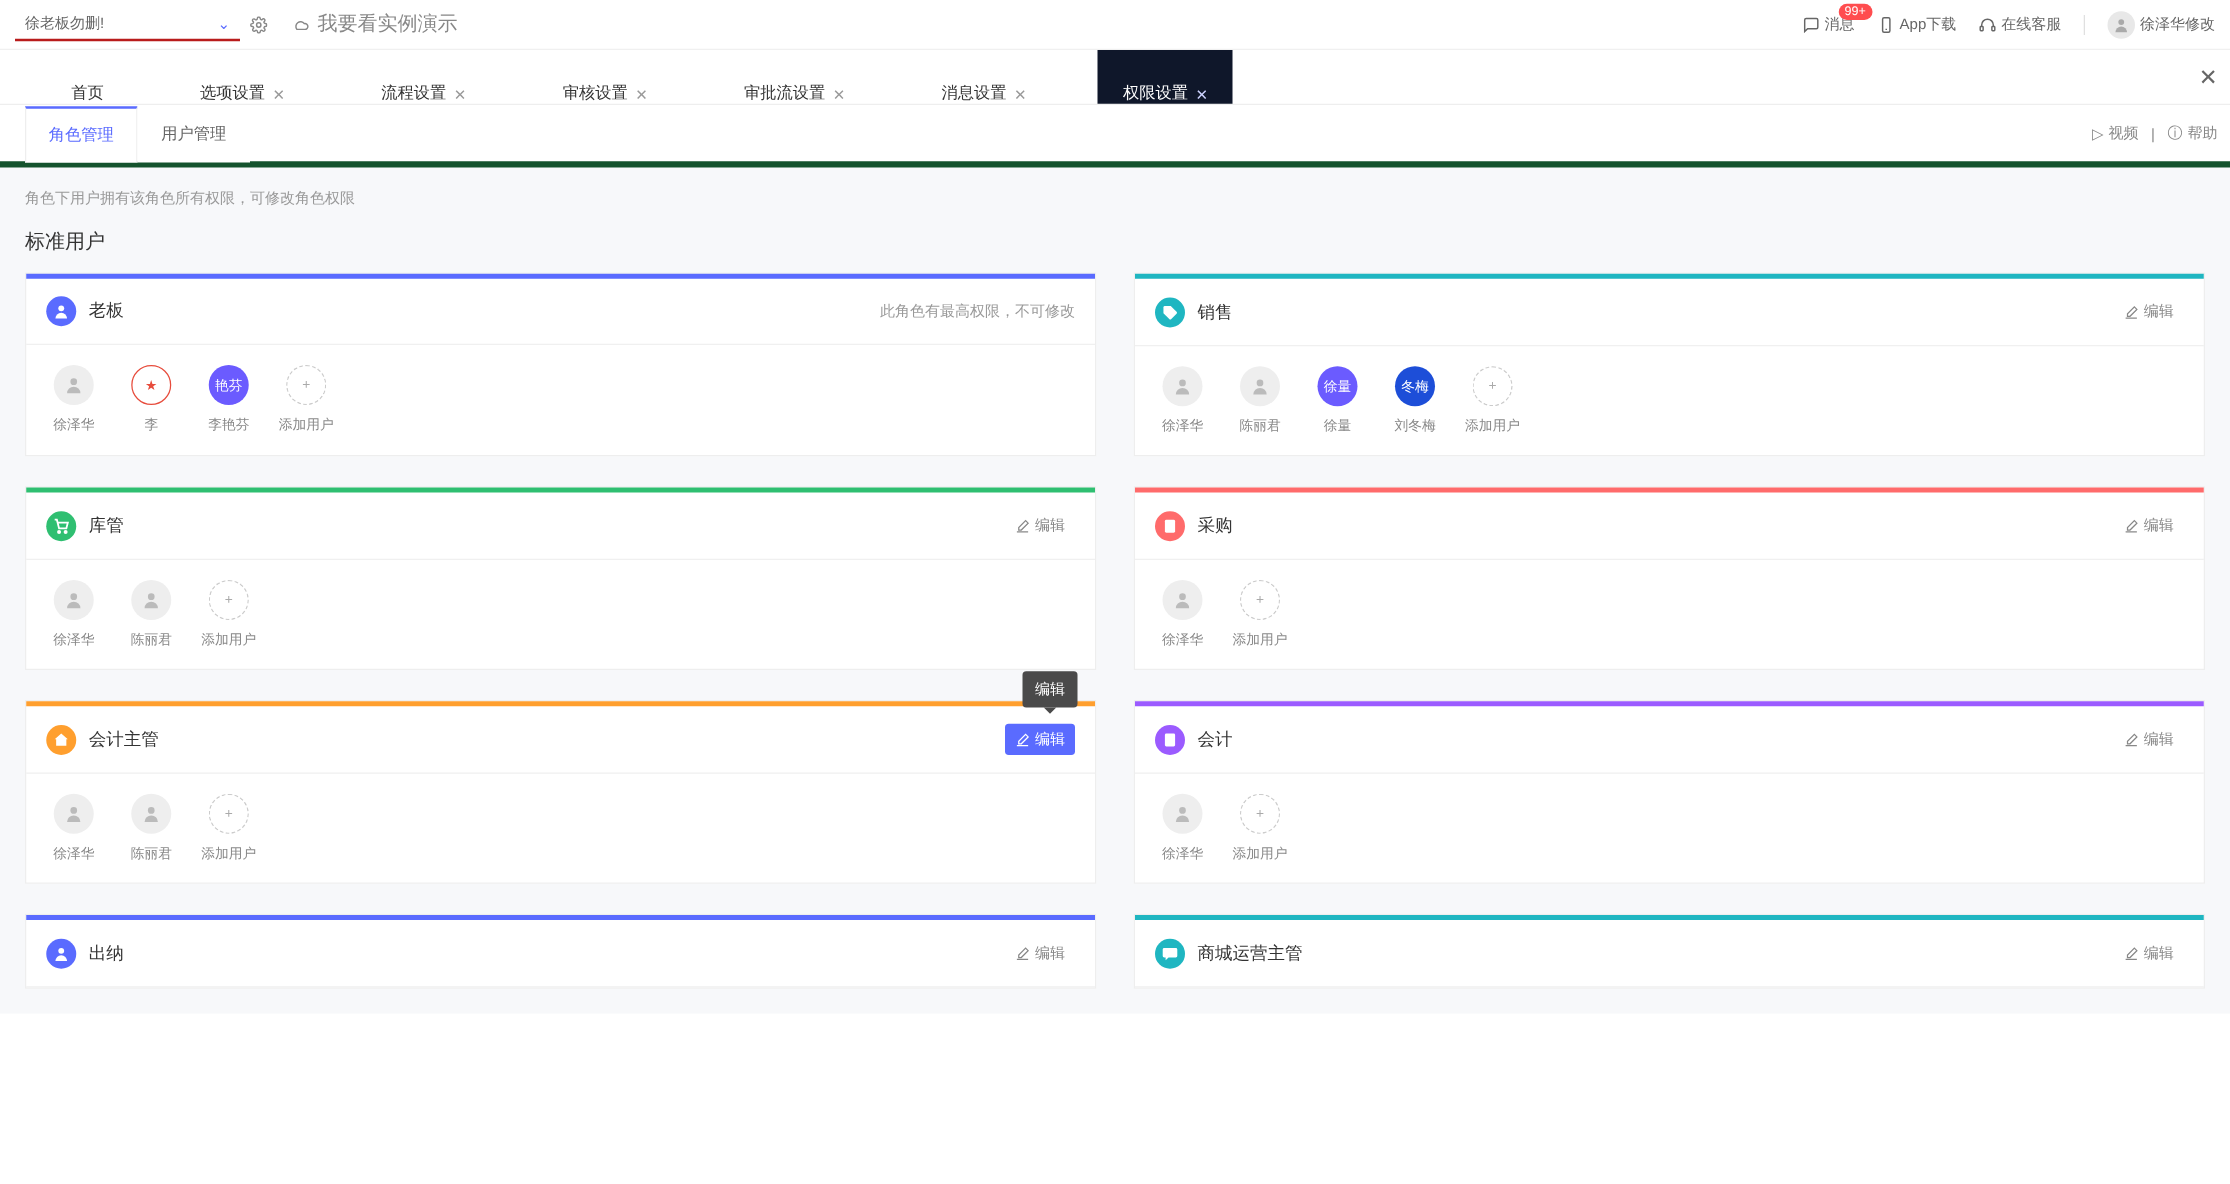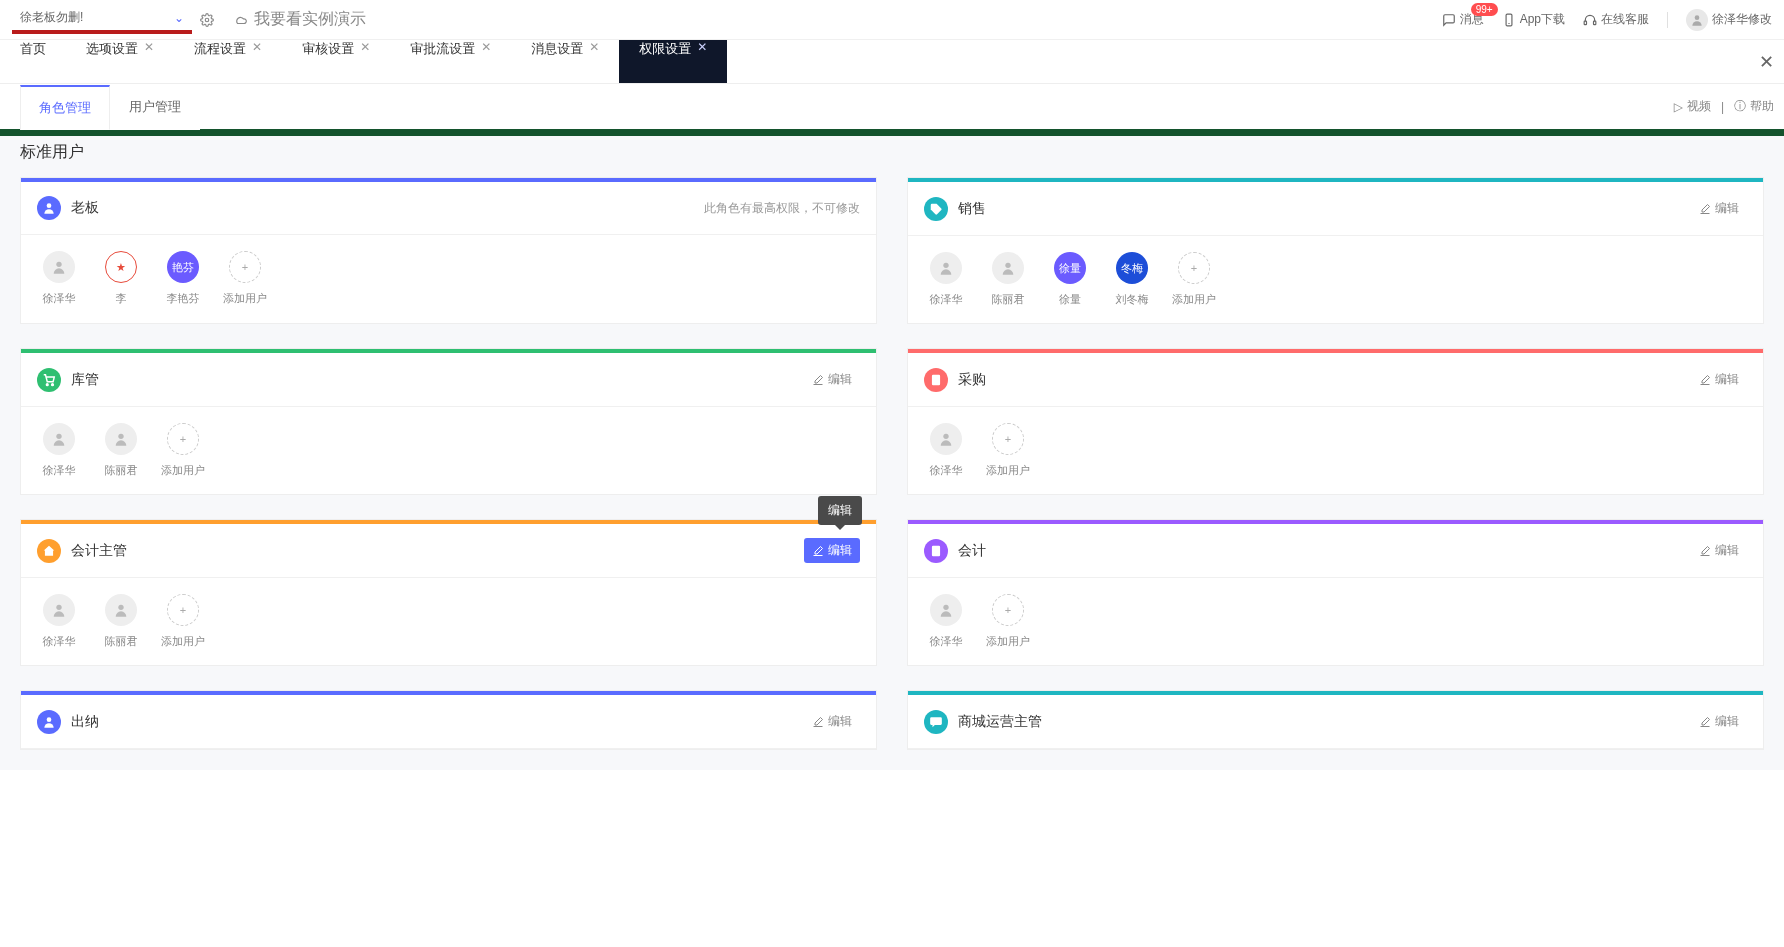--- a/index.html
+++ b/index.html
@@ -1,40 +1,40 @@
 <!DOCTYPE html>
 <html><head>
 <meta charset="utf-8">
 <style>
 * { margin: 0; padding: 0; box-sizing: border-box; }
 body { font-family: -apple-system, "PingFang SC", "Microsoft YaHei", sans-serif; font-size: 13px; color: #333; background: #fff; }
 
 
 .topbar { display: flex; align-items: center; height: 40px; padding: 0 12px; border-bottom: 1px solid #f0f0f0; }
-.company-select { display: flex; align-items: center; gap: 8px; padding: 4px 8px; border-bottom: 4px solid #b91c1c; min-width: 180px; color: #666; font-size: 12px; }
+.company-select { display: flex; align-items: center; gap: 8px; padding: 4px 8px; border-bottom: 2px solid #b91c1c; min-width: 180px; color: #666; font-size: 12px; }
 .chev { color: #5a6bff; font-size: 12px; margin-left: auto; }
 .gear-icon { color: #888; margin-left: 8px; cursor: pointer; }
 .demo-link { display: flex; align-items: center; gap: 6px; margin-left: 20px; color: #888; font-size: 16px; cursor: pointer; }
 .topbar-right { margin-left: auto; display: flex; align-items: center; gap: 18px; }
 .top-item { display: flex; align-items: center; gap: 4px; color: #666; font-size: 12px; cursor: pointer; position: relative; }
 .badge { position: absolute; top: -8px; right: -14px; background: #ff4d4f; color: #fff; font-size: 10px; padding: 1px 5px; border-radius: 8px; }
 .avatar-sm { width: 22px; height: 22px; border-radius: 50%; background: #e8e8e8; display: inline-flex; align-items: center; justify-content: center; color: #aaa; }
 .divider-v { width: 1px; height: 16px; background: #e0e0e0; }
 
 
 .tabbar { display: flex; align-items: center; height: 44px; border-bottom: 1px solid #eee; position: relative; }
-.tab { display: flex; align-items: flex-start; gap: 6px; padding: 0 20px; height: 100%; color: #333; font-size: 13px; cursor: pointer; }
+.tab { display: flex; align-items: flex-end; gap: 6px; padding: 0 20px; height: 100%; color: #333; font-size: 13px; cursor: pointer; margin-left: 37px; }
 .tab.active { background: #0f172a; color: #fff; }
 .tab-close { font-size: 12px; color: #999; cursor: pointer; }
 .tab.active .tab-close { color: #cdd3ff; }
 .tabbar-close { position: absolute; right: 10px; top: 50%; transform: translateY(-50%); font-size: 18px; color: #666; cursor: pointer; }
 
 
 .page-area { padding: 0 20px 20px 20px; background: #f7f8fa; }
-.subtabs-wrap { background: #fff; display: flex; align-items: center; border-bottom: 7px solid #14532d; padding: 0 10px 0 0; margin: 0 -20px; }
+.subtabs-wrap { background: #fff; display: flex; align-items: center; border-bottom: 5px solid #14532d; padding: 0 10px 0 0; margin: 0 -20px; }
 .subtabs { display: flex; margin-left: 20px; }
 .subtab { padding: 12px 18px; color: #666; cursor: pointer; border: 1px solid transparent; border-bottom: none; position: relative; top: 1px; background: #fff; }
 .subtab.active { color: #5a6bff; border-color: #eee; border-bottom: 1px solid #fff; border-top: 2px solid #5a6bff; }
 .subtab-right { margin-left: auto; display: flex; align-items: center; gap: 10px; color: #888; font-size: 12px; }
 .subtab-right .link { display: flex; align-items: center; gap: 4px; cursor: pointer; }
 
 .hint { color: #999; font-size: 12px; padding: 16px 0 10px 0; }
 .section-title { font-size: 16px; color: #333; padding: 6px 0 14px 0; }
 
 
@@ -168,20 +168,21 @@
         <span>视频</span>
       </div>
       <span>|</span>
       <div class="link">
         <span>ⓘ</span>
         <span>帮助</span>
       </div>
     </div>
   </div>
 
+  <div class="hint">角色下用户拥有该角色所有权限，可修改角色权限</div>
   <div class="section-title">标准用户</div>
 
   <div class="cards" id="cards">
       <div class="card">
         <div class="card-stripe" style="background: rgb(90, 107, 255);"></div>
         <div class="card-head">
           <span class="role-icon" style="background: rgb(90, 107, 255);">
             <svg width="14" height="14" viewBox="0 0 24 24" fill="currentColor">
               <circle cx="12" cy="8" r="4"></circle>
               <path d="M4 22a8 8 0 1 1 16 0z"></path>

